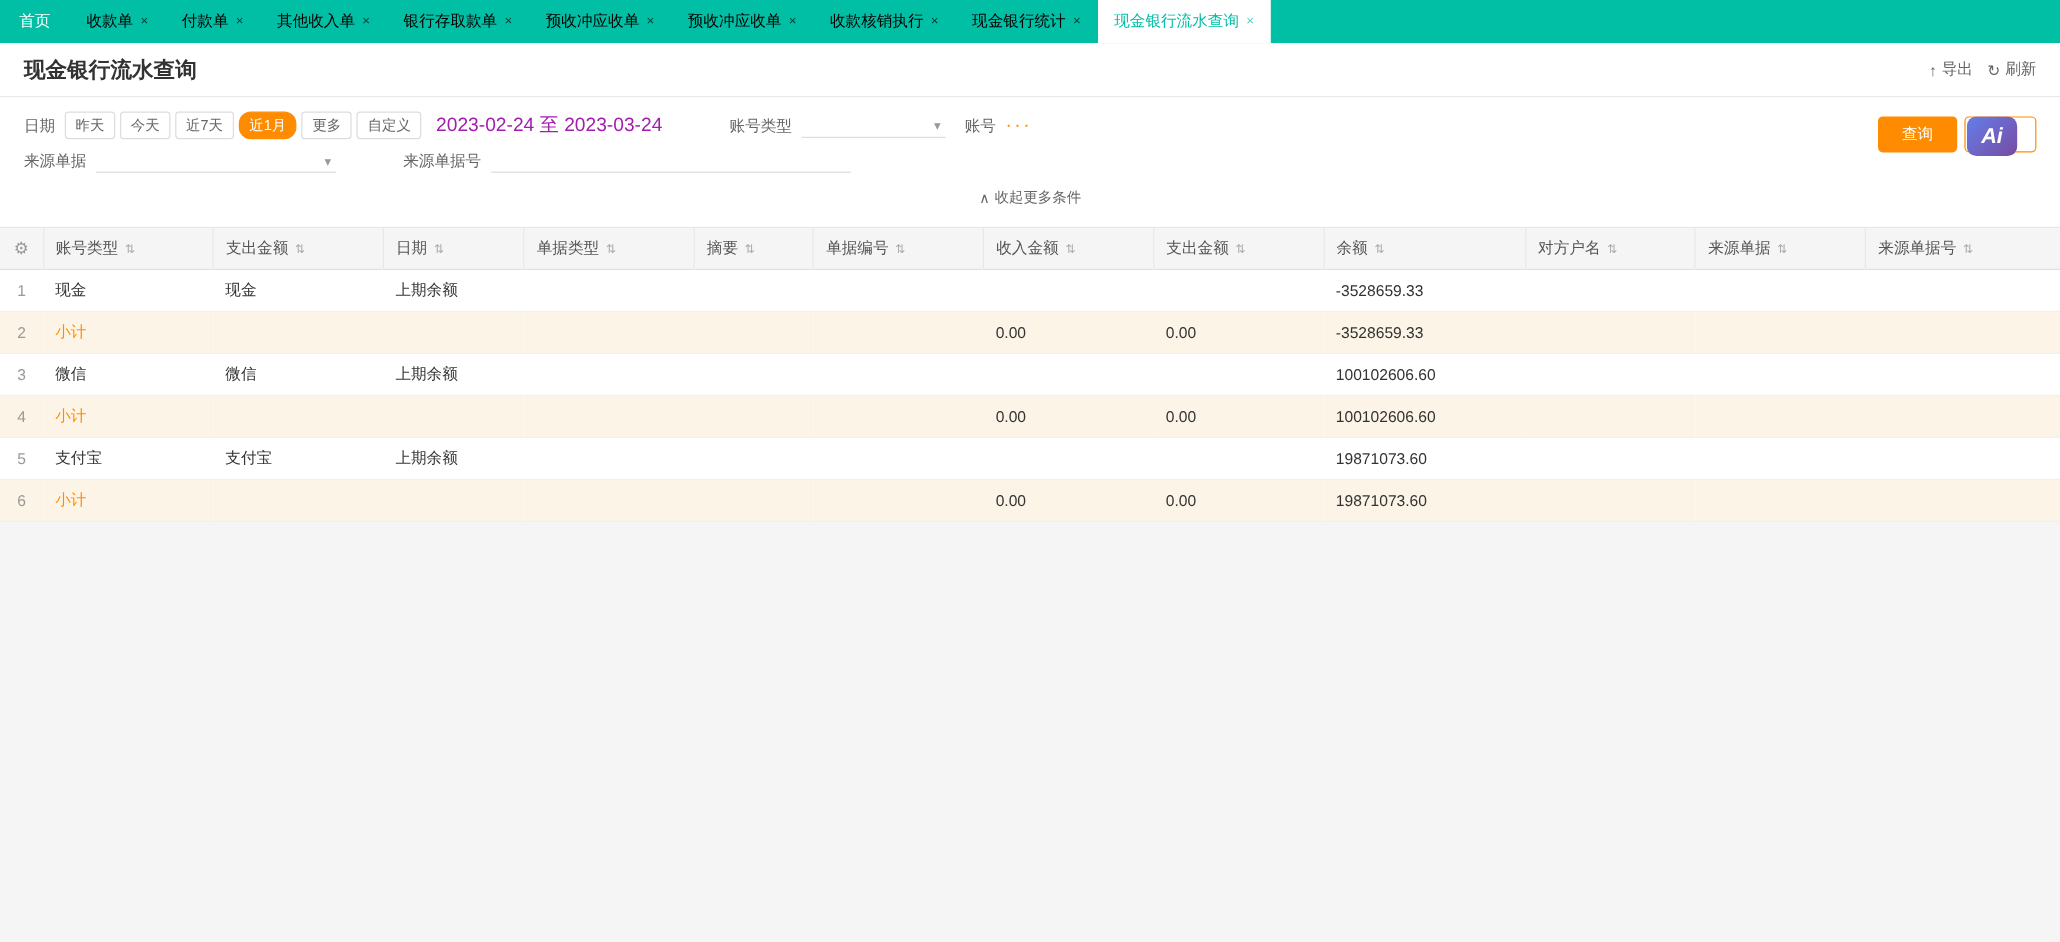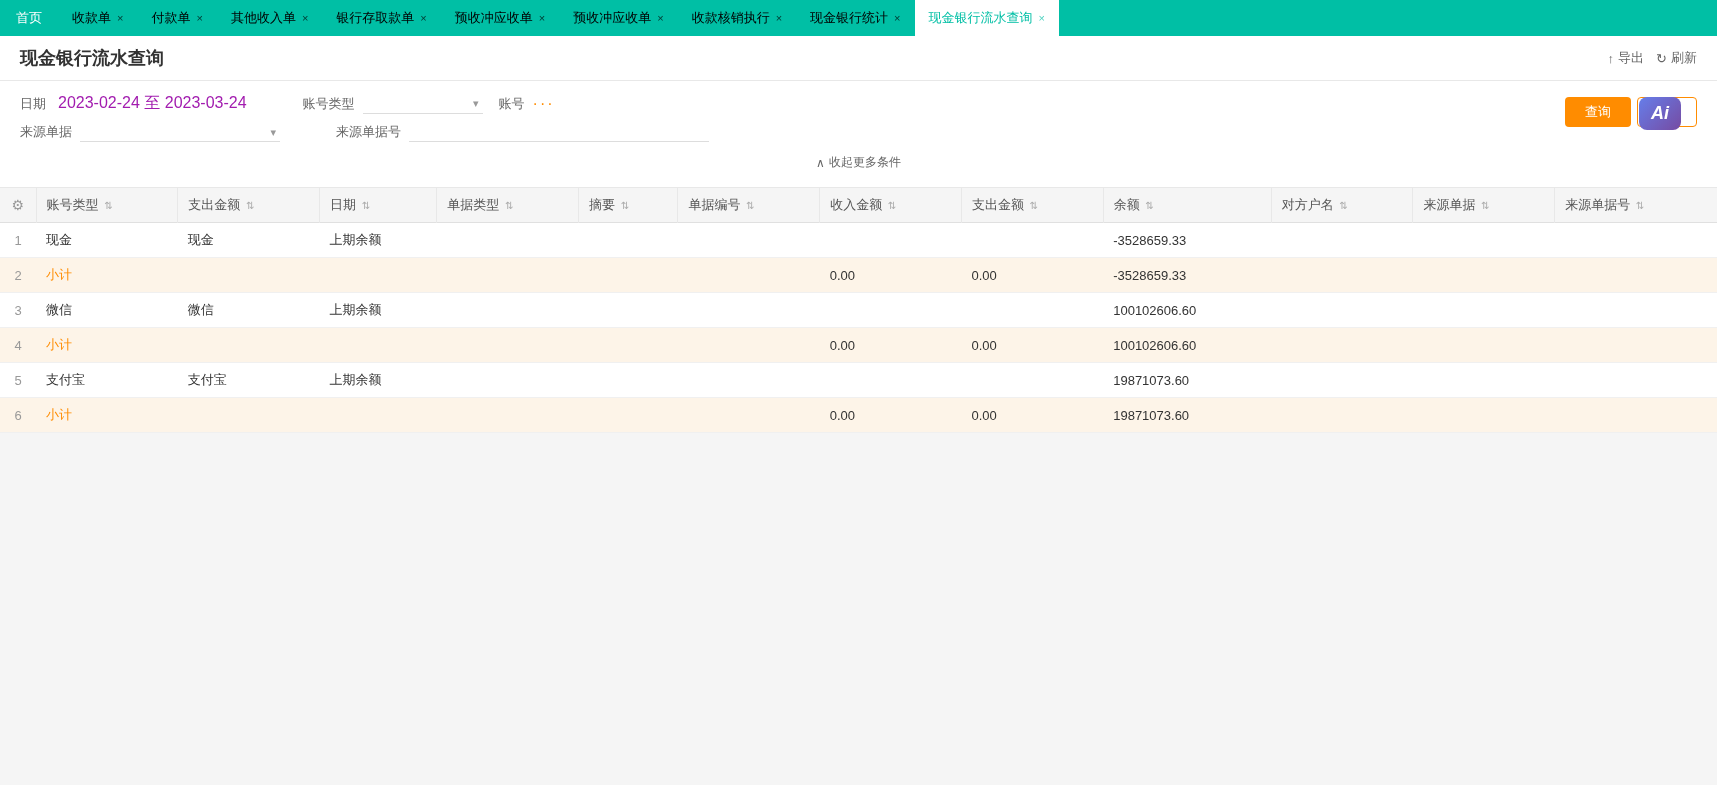--- a/index.html
+++ b/index.html
@@ -317,20 +317,28 @@
   </div>
 </div>
 
 <div class="filter-area">
   <div style="display:flex; align-items:flex-start; justify-content:space-between;">
     <div style="flex:1;">
       <div class="filter-row">
 
         <div class="filter-item">
           <span class="filter-label">日期</span>
+          <div class="date-options">
+            <button class="date-btn">昨天</button>
+            <button class="date-btn">今天</button>
+            <button class="date-btn">近7天</button>
+            <button class="date-btn active">近1月</button>
+            <button class="date-btn">更多</button>
+            <button class="date-btn">自定义</button>
+          </div>
           <span class="date-range">2023-02-24 至 2023-03-24</span>
         </div>
 
         <div class="filter-item" style="margin-left:40px;">
           <span class="filter-label">账号类型</span>
           <div class="select-wrapper">
             <select class="filter-select">
               <option value=""></option>
             </select>
           </div>

